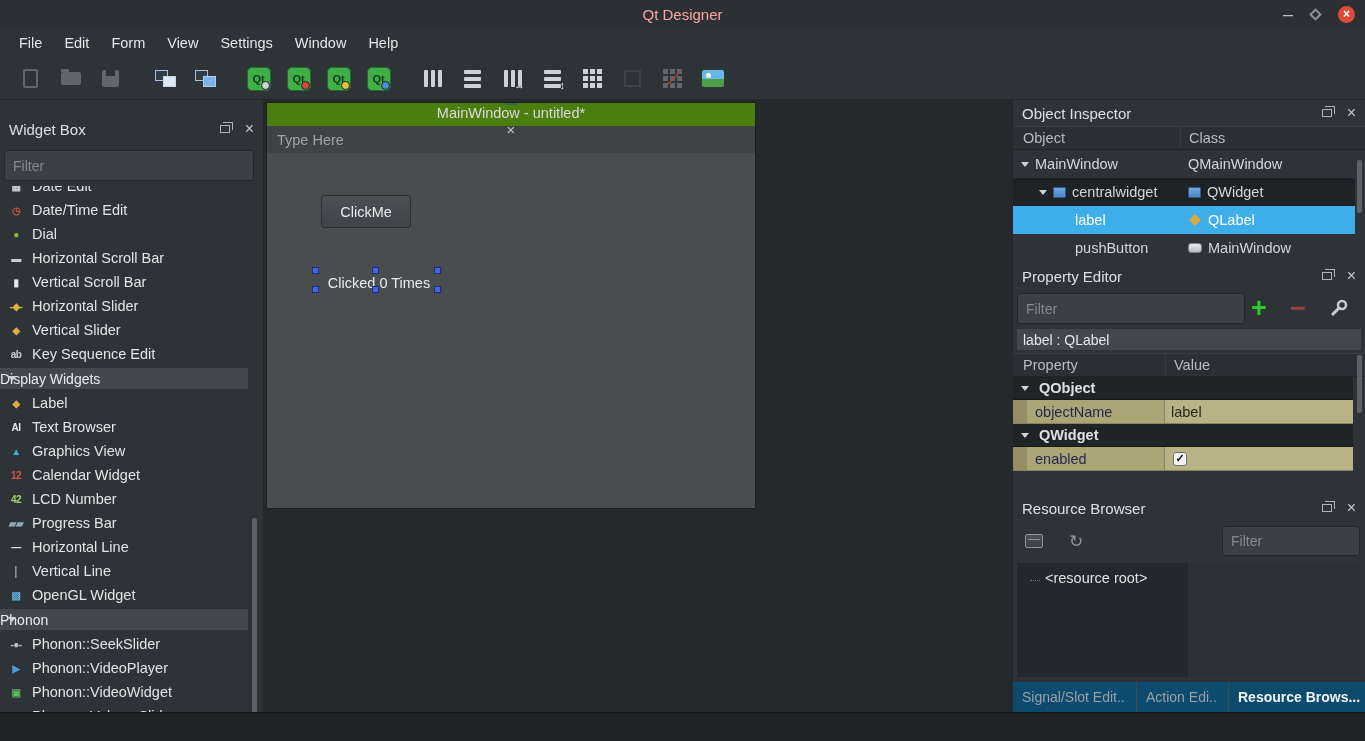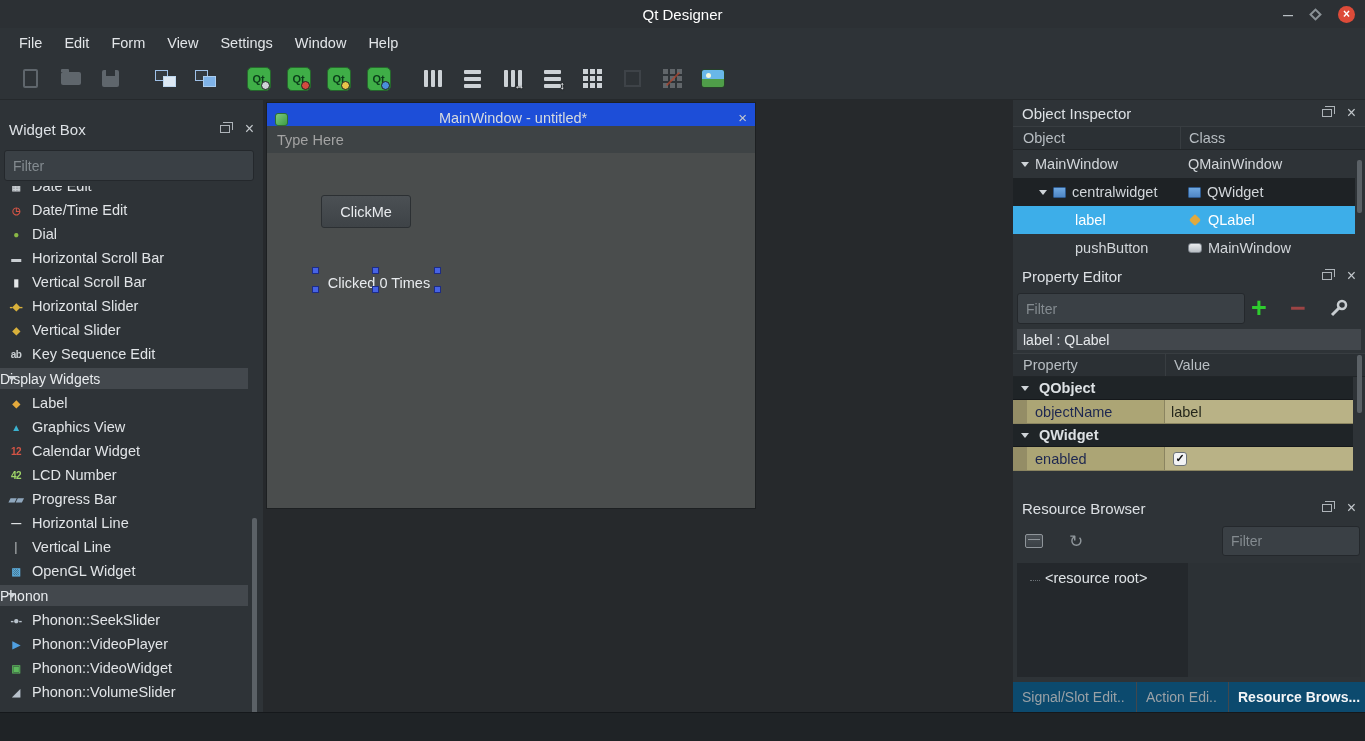--- a/index.html
+++ b/index.html
@@ -8,21 +8,21 @@
     position:relative;
     background:#2e3337;
     font-family:"Liberation Sans", sans-serif;
     color:#dfe3e6;
     font-size:14px;
   }
 
   
   .titlebar { position:absolute; left:0; top:0; width:1365px; height:28px;
     background:#2c3034; display:flex; align-items:center; justify-content:center; }
-  .app-title { color:#ffffff; font-size:15px; }
+  .app-title { color:#fca5a5; font-size:15px; }
   .win-controls { position:absolute; right:10px; top:0; height:28px; display:flex; align-items:center; gap:18px; }
   .minbtn { color:#b9bfc4; font-size:18px; line-height:1; cursor:default; }
   .maxbtn { display:flex; align-items:center; }
   .maxsq { width:9px; height:9px; border:2px solid #8a9196; transform:rotate(45deg); }
   .closebtn { width:17px; height:17px; border-radius:50%; display:flex; align-items:center;
     justify-content:center; color:#fff; font-size:12px; font-weight:bold; }
 
   .menubar { position:absolute; left:0; top:28px; width:1365px; height:29px;
     background:#2e3337; display:flex; align-items:center; padding-left:8px; }
   .menu-item { padding:4px 11px; font-size:14.5px; color:#e2e5e8; }
@@ -87,21 +87,21 @@
     font-size:14.5px; color:#e1e4e7; }
   .wicon { width:20px; flex:none; text-align:center; font-size:10px; font-weight:bold; letter-spacing:-0.5px; }
   .wcat { height:21px; margin:2px 0; background:#43484d; display:flex; align-items:center;
     justify-content:flex-start; font-size:14px; color:#e8ebee; position:relative; }
   .wcat .tri-down { position:absolute; left:8px; top:8px; }
 
   
   .mdi { position:absolute; left:263px; top:100px; width:750px; height:612px; background:#26292c; }
   .formwin { position:absolute; left:4px; top:3px; width:488px; height:405px;
     background:#4a4d4d; outline:1px solid #1d2022; }
-  .form-titlebar { height:23px; background:#1d4ed8; display:flex; align-items:flex-end; padding:0 8px; }
+  .form-titlebar { height:23px; background:#4d7c0f; display:flex; align-items:center; padding:0 8px;flex-direction:column; }
   .form-ic { width:13px; height:13px; border-radius:3px; border:1px solid #2c6e31;
     background:linear-gradient(135deg,#7ec97f,#3e9e44); }
   .form-title { flex:1; text-align:center; font-size:14.5px; color:#d7dbde; }
   .form-close { color:#c6cacd; font-size:15px; }
   .form-menubar { height:27px; background:#3e4345; display:flex; align-items:center;
     padding-left:10px; color:#a3a3a3; font-size:14.5px; }
   .form-body { position:relative; height:355px; }
   .clickme { position:absolute; left:54px; top:42px; width:90px; height:33px;
     background:linear-gradient(#4b5054,#3e4347); border:1px solid #2c3033; border-radius:3px;
     color:#e8ebee; font-size:14.5px; display:flex; align-items:center; justify-content:center; }
@@ -361,20 +361,24 @@
         </div>
       <div class="wcat">
           <span class="tri-down"></span>
           <span>Display Widgets</span>
         </div>
       <div class="wrow">
           <span class="wicon" style="color: rgb(227, 169, 60);">◆</span>
           <span>Label</span>
         </div>
       <div class="wrow">
+          <span class="wicon" style="color: rgb(228, 231, 233);">AI</span>
+          <span>Text Browser</span>
+        </div>
+      <div class="wrow">
           <span class="wicon" style="color: rgb(59, 179, 208);">▲</span>
           <span>Graphics View</span>
         </div>
       <div class="wrow">
           <span class="wicon" style="color: rgb(211, 84, 69);">12</span>
           <span>Calendar Widget</span>
         </div>
       <div class="wrow">
           <span class="wicon" style="color: rgb(159, 212, 104);">42</span>
           <span>LCD Number</span>

